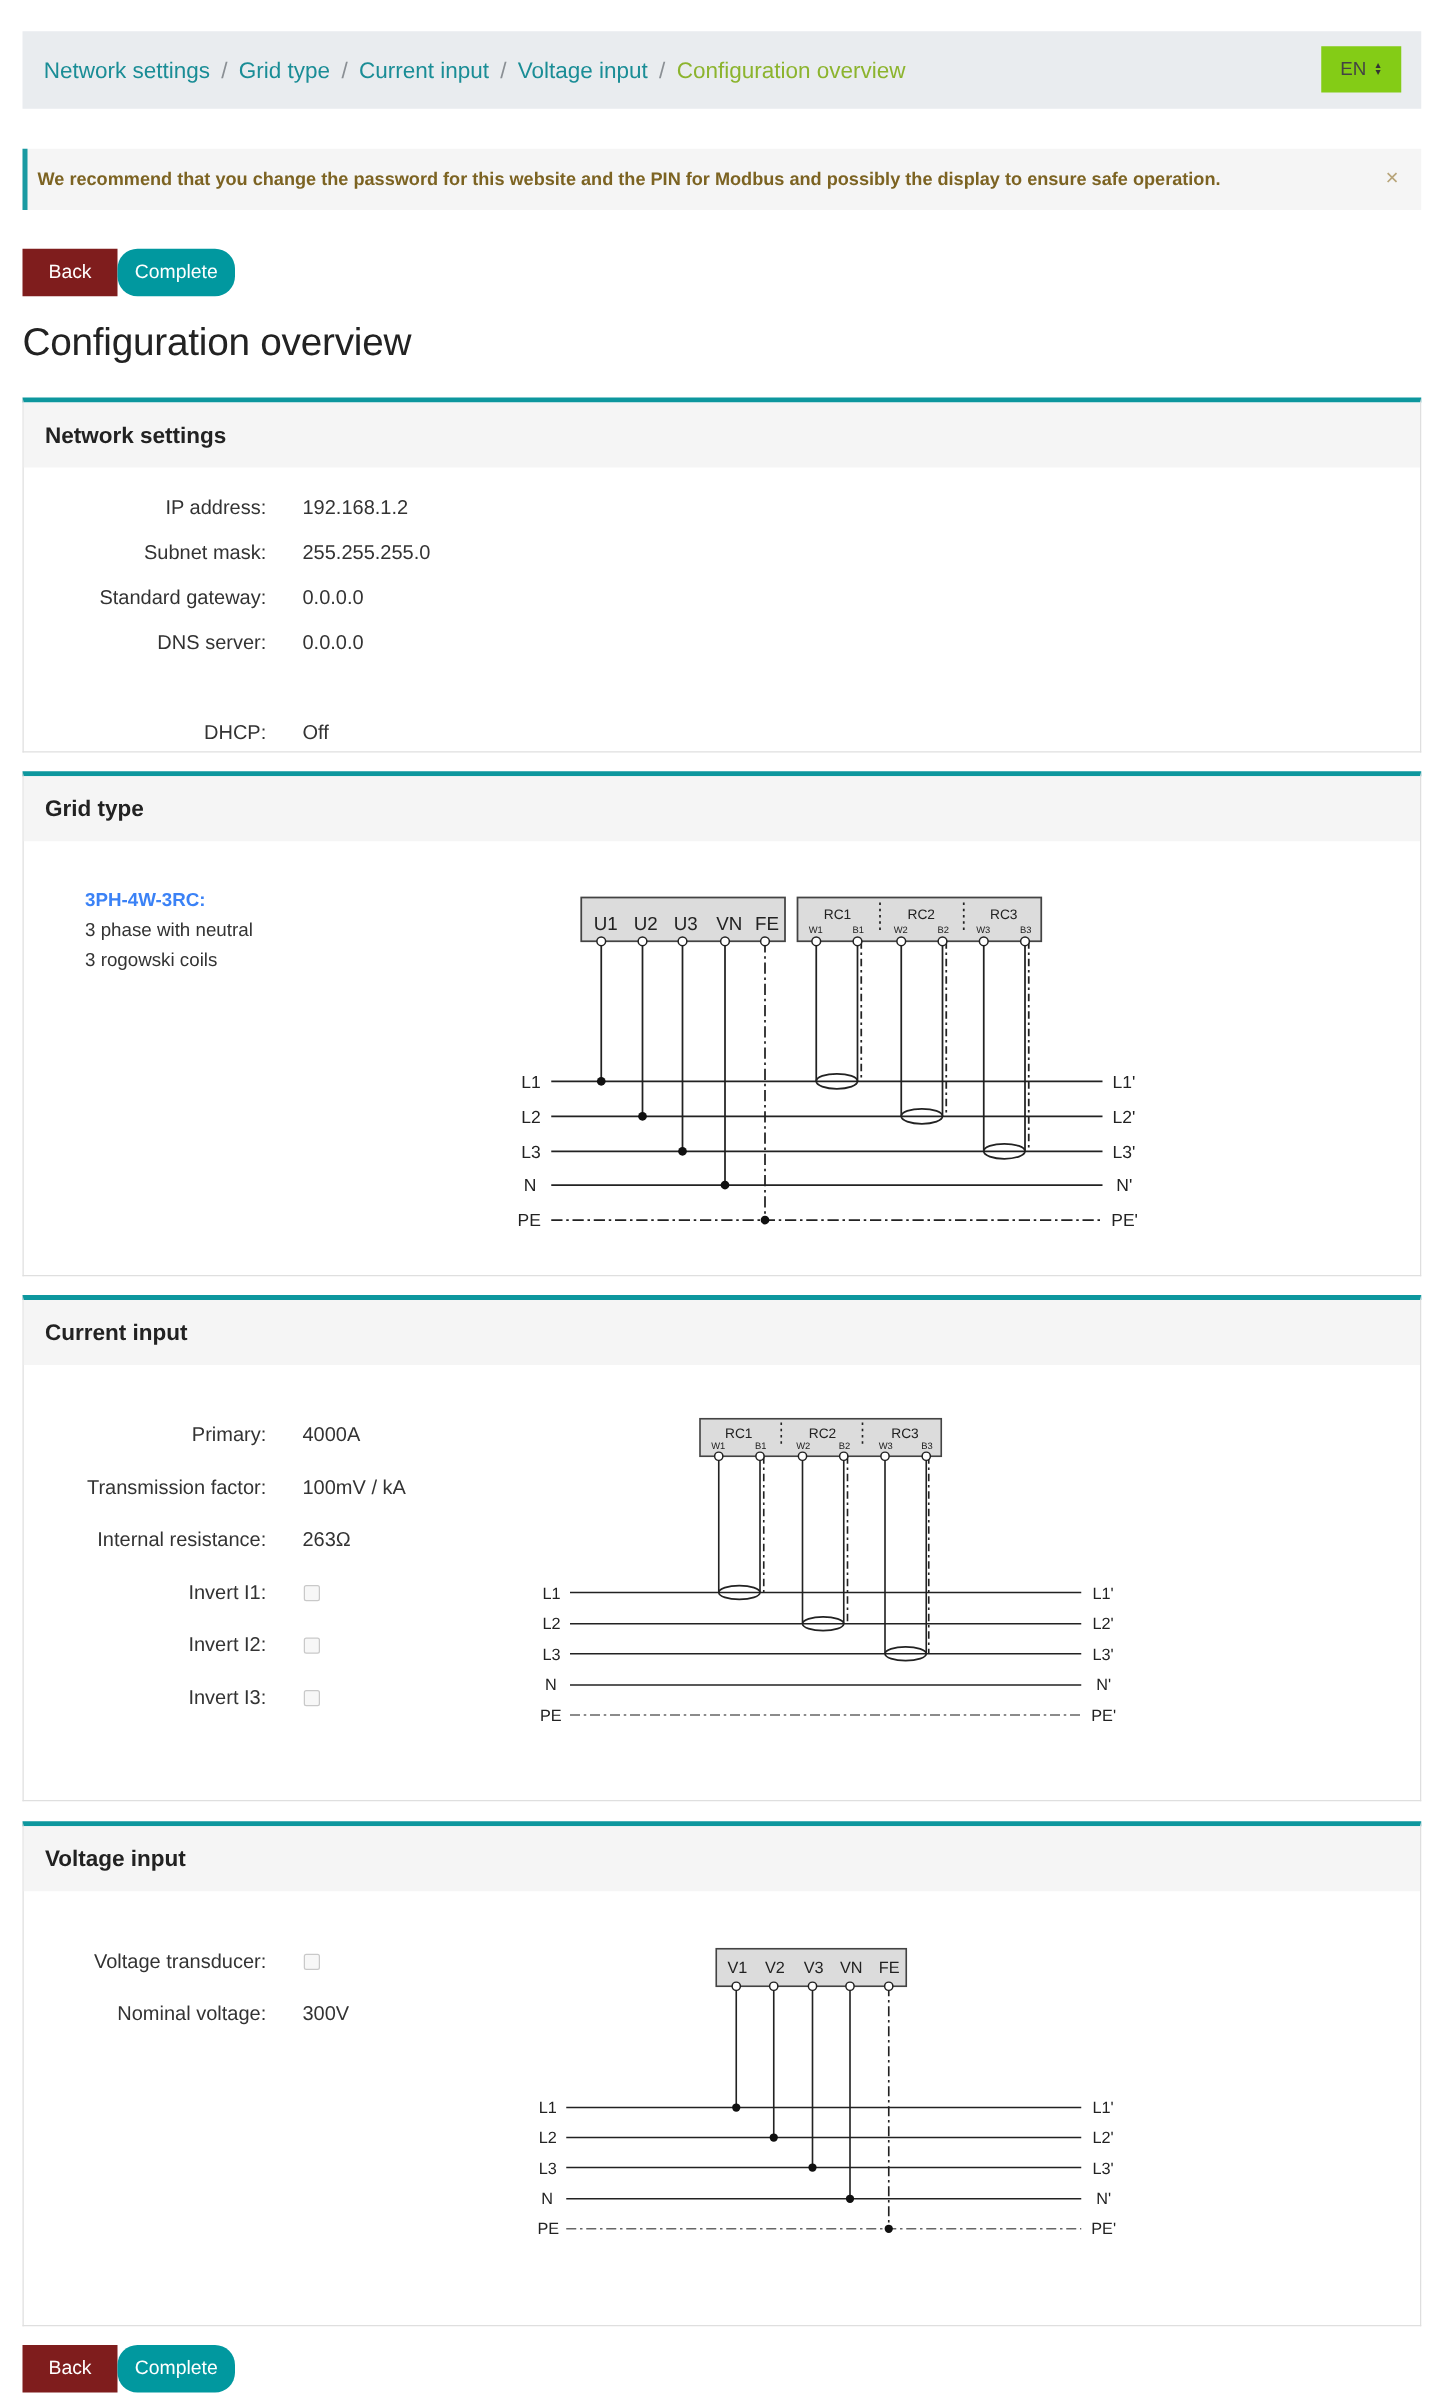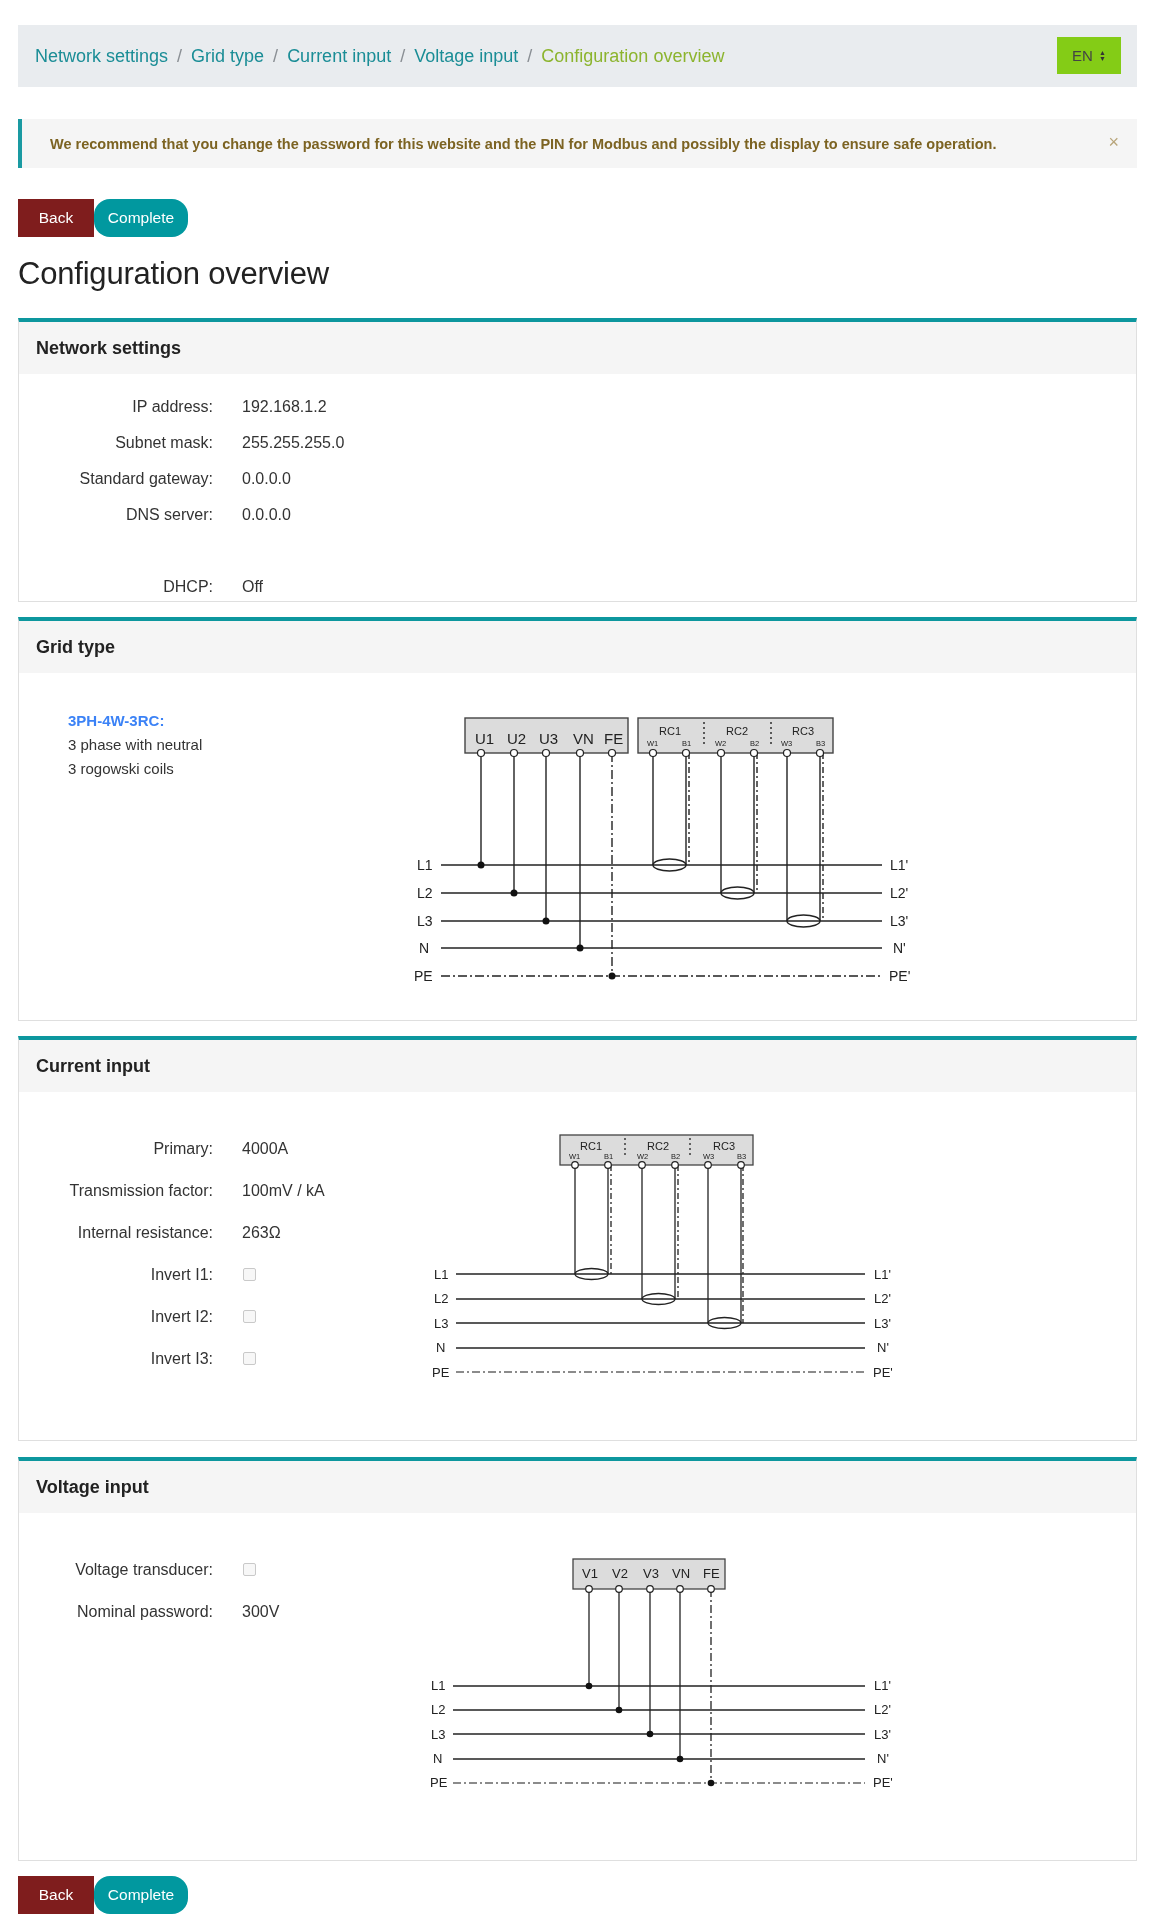--- a/index.html
+++ b/index.html
@@ -7,21 +7,21 @@
   body { font-family: "Liberation Sans", "DejaVu Sans", sans-serif; color: #333; position: relative; overflow: hidden; }
 
   .breadcrumb-bar { position: absolute; left: 18px; top: 25px; width: 1119px; height: 62px; background: #e9ecef; display: flex; align-items: center; padding-left: 17px; }
   .breadcrumb { display: flex; align-items: center; font-size: 18px; }
   .crumb { color: #1a8d96; text-decoration: none; cursor: pointer; }
   .crumb.active { color: #8cb42e; cursor: default; }
   .sep { color: #8a8f94; margin: 0 9px; }
   .lang-select { position: absolute; right: 16px; top: 12px; width: 64px; height: 37px; background: #84cc16; border: none; display: flex; align-items: center; justify-content: center; font-size: 15px; color: #444; cursor: pointer; gap: 6px; }
   .lang-arrows { display: flex; flex-direction: column; font-size: 7px; line-height: 6px; color: #333; }
 
-  .alert { position: absolute; left: 18px; top: 119px; width: 1119px; height: 49px; background: #f5f5f5; border-left: 4px solid #1a9aa2; display: flex; align-items: center; padding-left: 28px; font-size: 14.5px; font-weight: bold; color: #7c6322; }
+  .alert { position: absolute; left: 18px; top: 119px; width: 1119px; height: 49px; background: #f5f5f5; border-left: 4px solid #1a9aa2; display: flex; align-items: center; padding-left: 8px; font-size: 14.5px; font-weight: bold; color: #7c6322; }
   .alert-close { position: absolute; right: 18px; top: 13px; font-size: 18px; color: #b8a57a; cursor: pointer; font-weight: normal; }
 
   .btn { position: absolute; height: 38px; border: none; color: #fff; font-size: 15.5px; font-family: "Liberation Sans", sans-serif; cursor: pointer; display: flex; align-items: center; justify-content: center; }
   .btn-back { background: #7f1d1d; width: 76px; }
   .btn-complete { background: #01989f; width: 94px; border-radius: 16px; }
 
   .page-title { position: absolute; left: 18px; top: 256px; font-size: 31px; font-weight: normal; color: #222; letter-spacing: -0.2px; }
 
   .card { position: absolute; left: 18px; width: 1119px; border: 1px solid #dfdfdf; border-top: 4px solid #0d979e; background: #fff; }
   .card-header { height: 52px; background: #f5f5f5; display: flex; align-items: center; padding-left: 17px; font-size: 18px; font-weight: bold; color: #222; }
@@ -284,21 +284,21 @@
 </svg>
 
 <section class="card" style="top:1457px; height:404px;">
   <div class="card-header">Voltage input</div>
   <div class="card-body">
     <div class="kv-row" style="left:18px; top:48px;">
       <span class="kv-label">Voltage transducer:</span>
       <span class="checkbox"></span>
     </div>
     <div class="kv-row" style="left:18px; top:90px;">
-      <span class="kv-label">Nominal password:</span>
+      <span class="kv-label">Nominal voltage:</span>
       <span class="kv-value">300V</span>
     </div>
   </div>
 </section>
 <svg class="diagram" style="left:0; top:0;" width="1150" height="1925">
   <g stroke="#222" fill="none" stroke-width="1.3">
     <line x1="453" y1="1686" x2="865" y2="1686"></line>
     <line x1="453" y1="1710" x2="865" y2="1710"></line>
     <line x1="453" y1="1734" x2="865" y2="1734"></line>
     <line x1="453" y1="1759" x2="865" y2="1759"></line>

